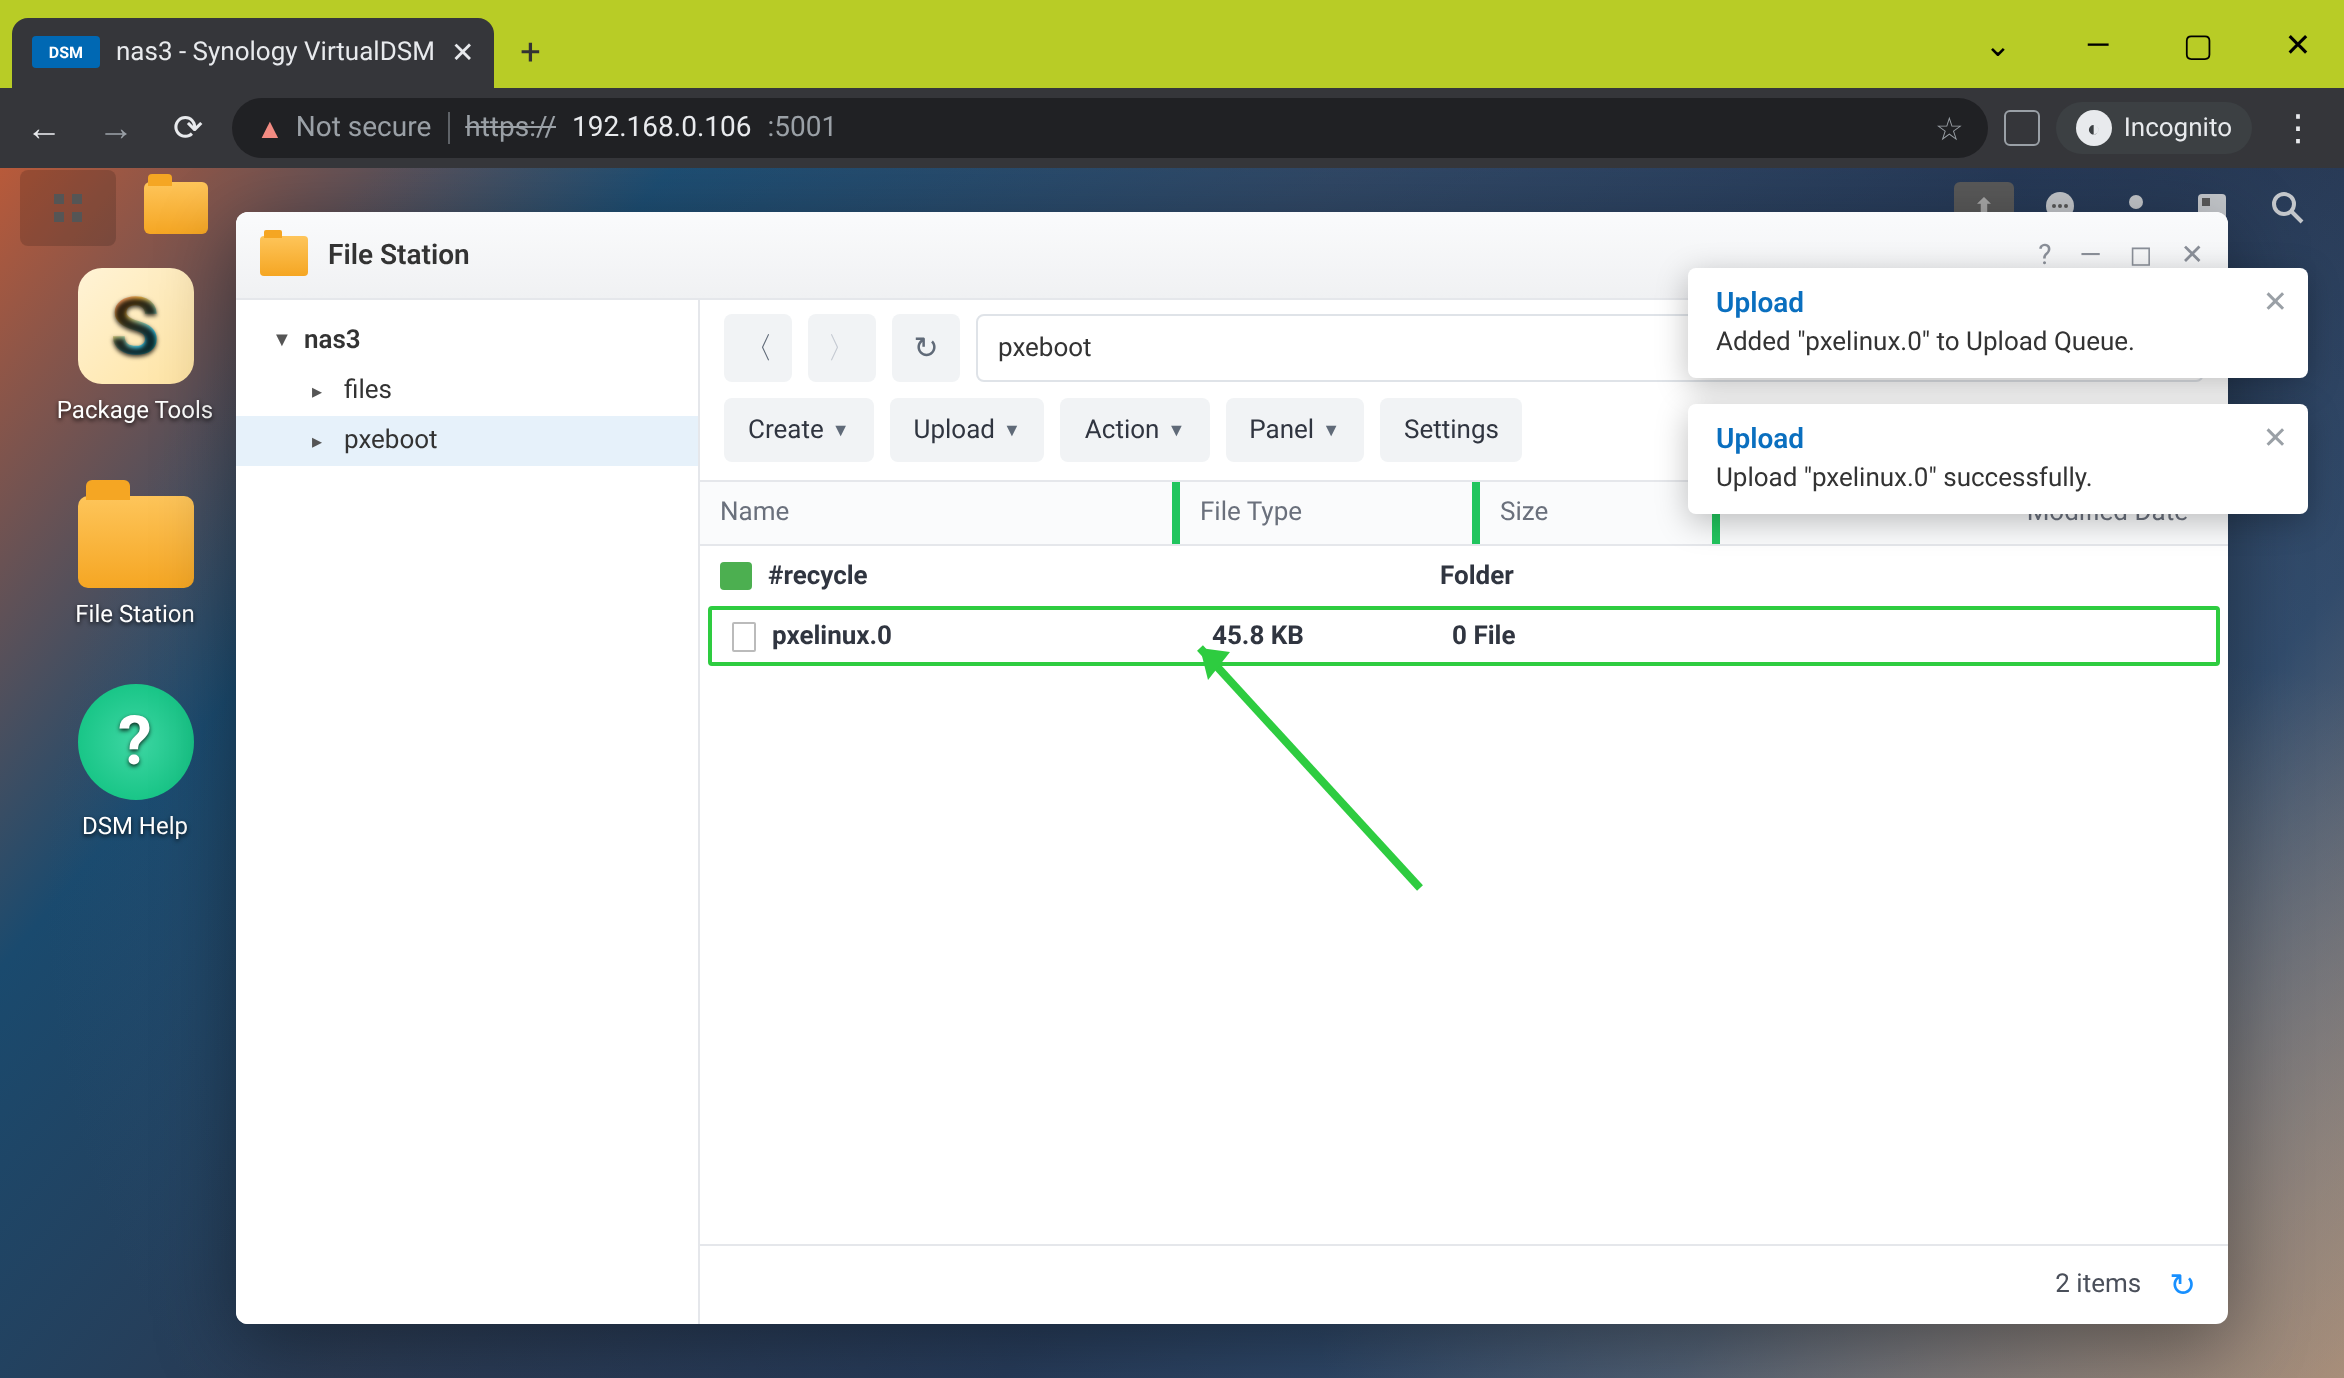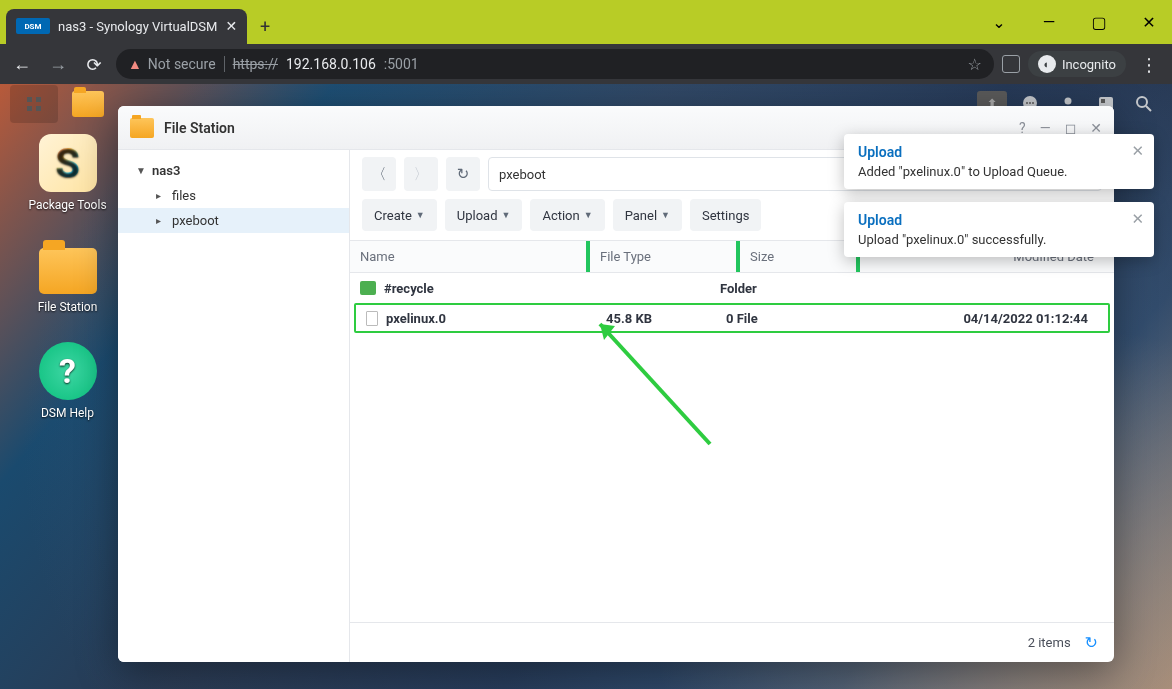--- a/index.html
+++ b/index.html
@@ -301,21 +301,20 @@
             <div class="fs-td size"></div>
             <div class="fs-td type">Folder</div>
           </div>
           <div class="fs-row hl-row">
             <div class="fs-td name">
               <span class="file-icon doc"></span>
               <span>pxelinux.0</span>
             </div>
             <div class="fs-td size">45.8 KB</div>
             <div class="fs-td type">0 File</div>
-            <div class="fs-td date">04/14/2022 01:12:44</div>
           </div>
         </div>
         <div class="fs-status">
           <span>2 items</span>
           <span class="refresh-btn">↻</span>
         </div>
       </div>
     </div>
   </div>
 

